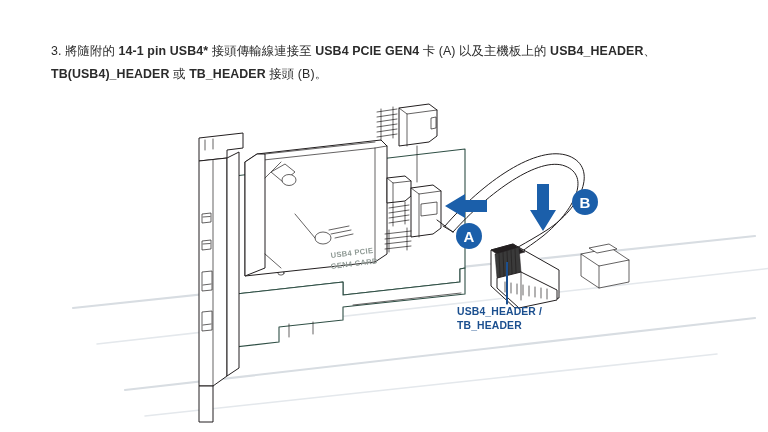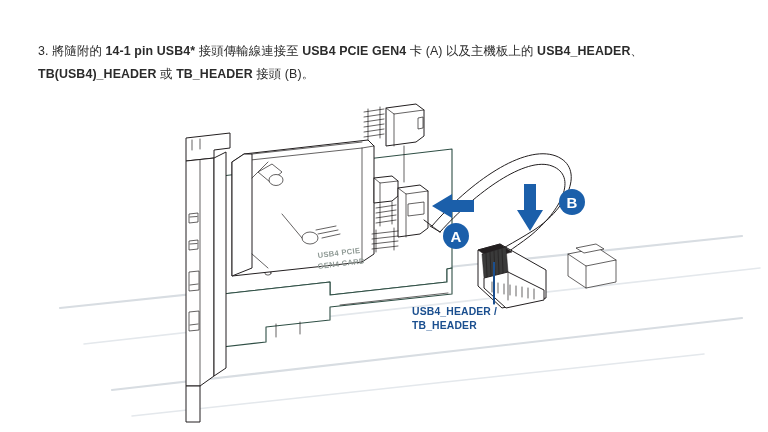--- a/index.html
+++ b/index.html
@@ -4,41 +4,41 @@
 <style>
   html,body{margin:0;padding:0;}
   body{
     width:768px;height:432px;
     background:#ffffff;
     font-family:"Liberation Sans","DejaVu Sans",sans-serif;
     color:#231f20;
     overflow:hidden;
     position:relative;
   }
-  #stage{position:relative;width:676px;height:432px;}
+  #stage{position:relative;width:676px;height:432px;margin-left:13px;}
 
   
   .instruction{
     position:absolute;
     left:38px; top:28px; width:692px;
     font-size:12.4px;
     line-height:23px;
     color:#2b2b2b;
     letter-spacing:.1px;
   }
   .instruction .b{font-weight:bold;}
 
   
   #diagram{position:absolute;left:0;top:86px;width:768px;height:346px;}
   svg{display:block;}
 
   
   .caption{
     position:absolute;
-    left:412px; top:305px;
+    left:444px; top:305px;
     font-size:10.4px;
     line-height:13.6px;
     color:#1b4f8f;
     font-weight:bold;
     letter-spacing:.15px;
     white-space:nowrap;
   }
 </style>
 </head>
 <body>

